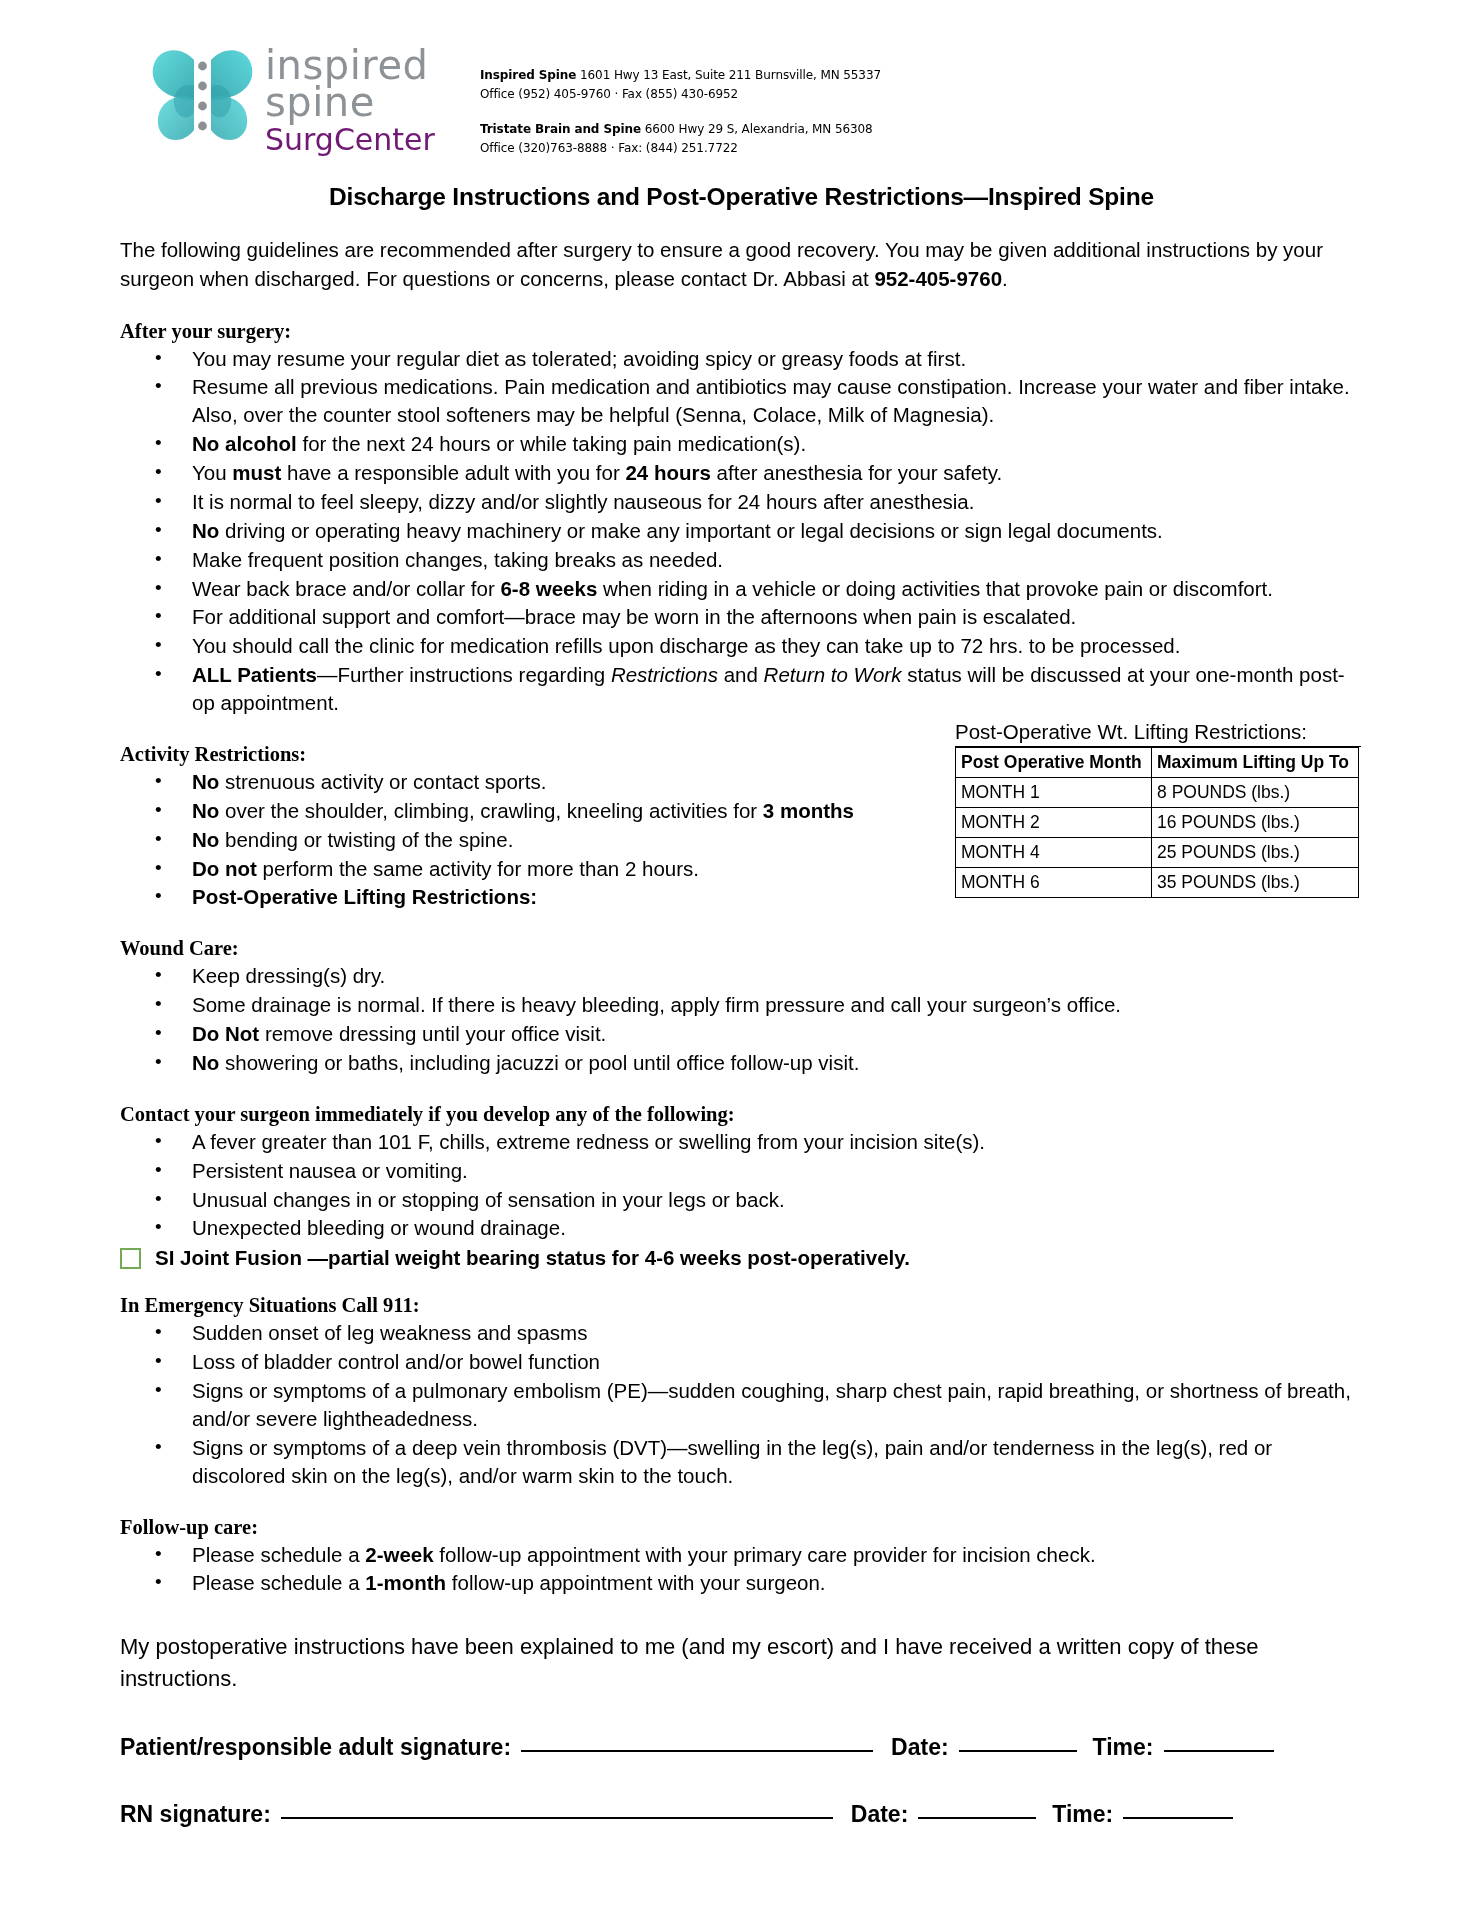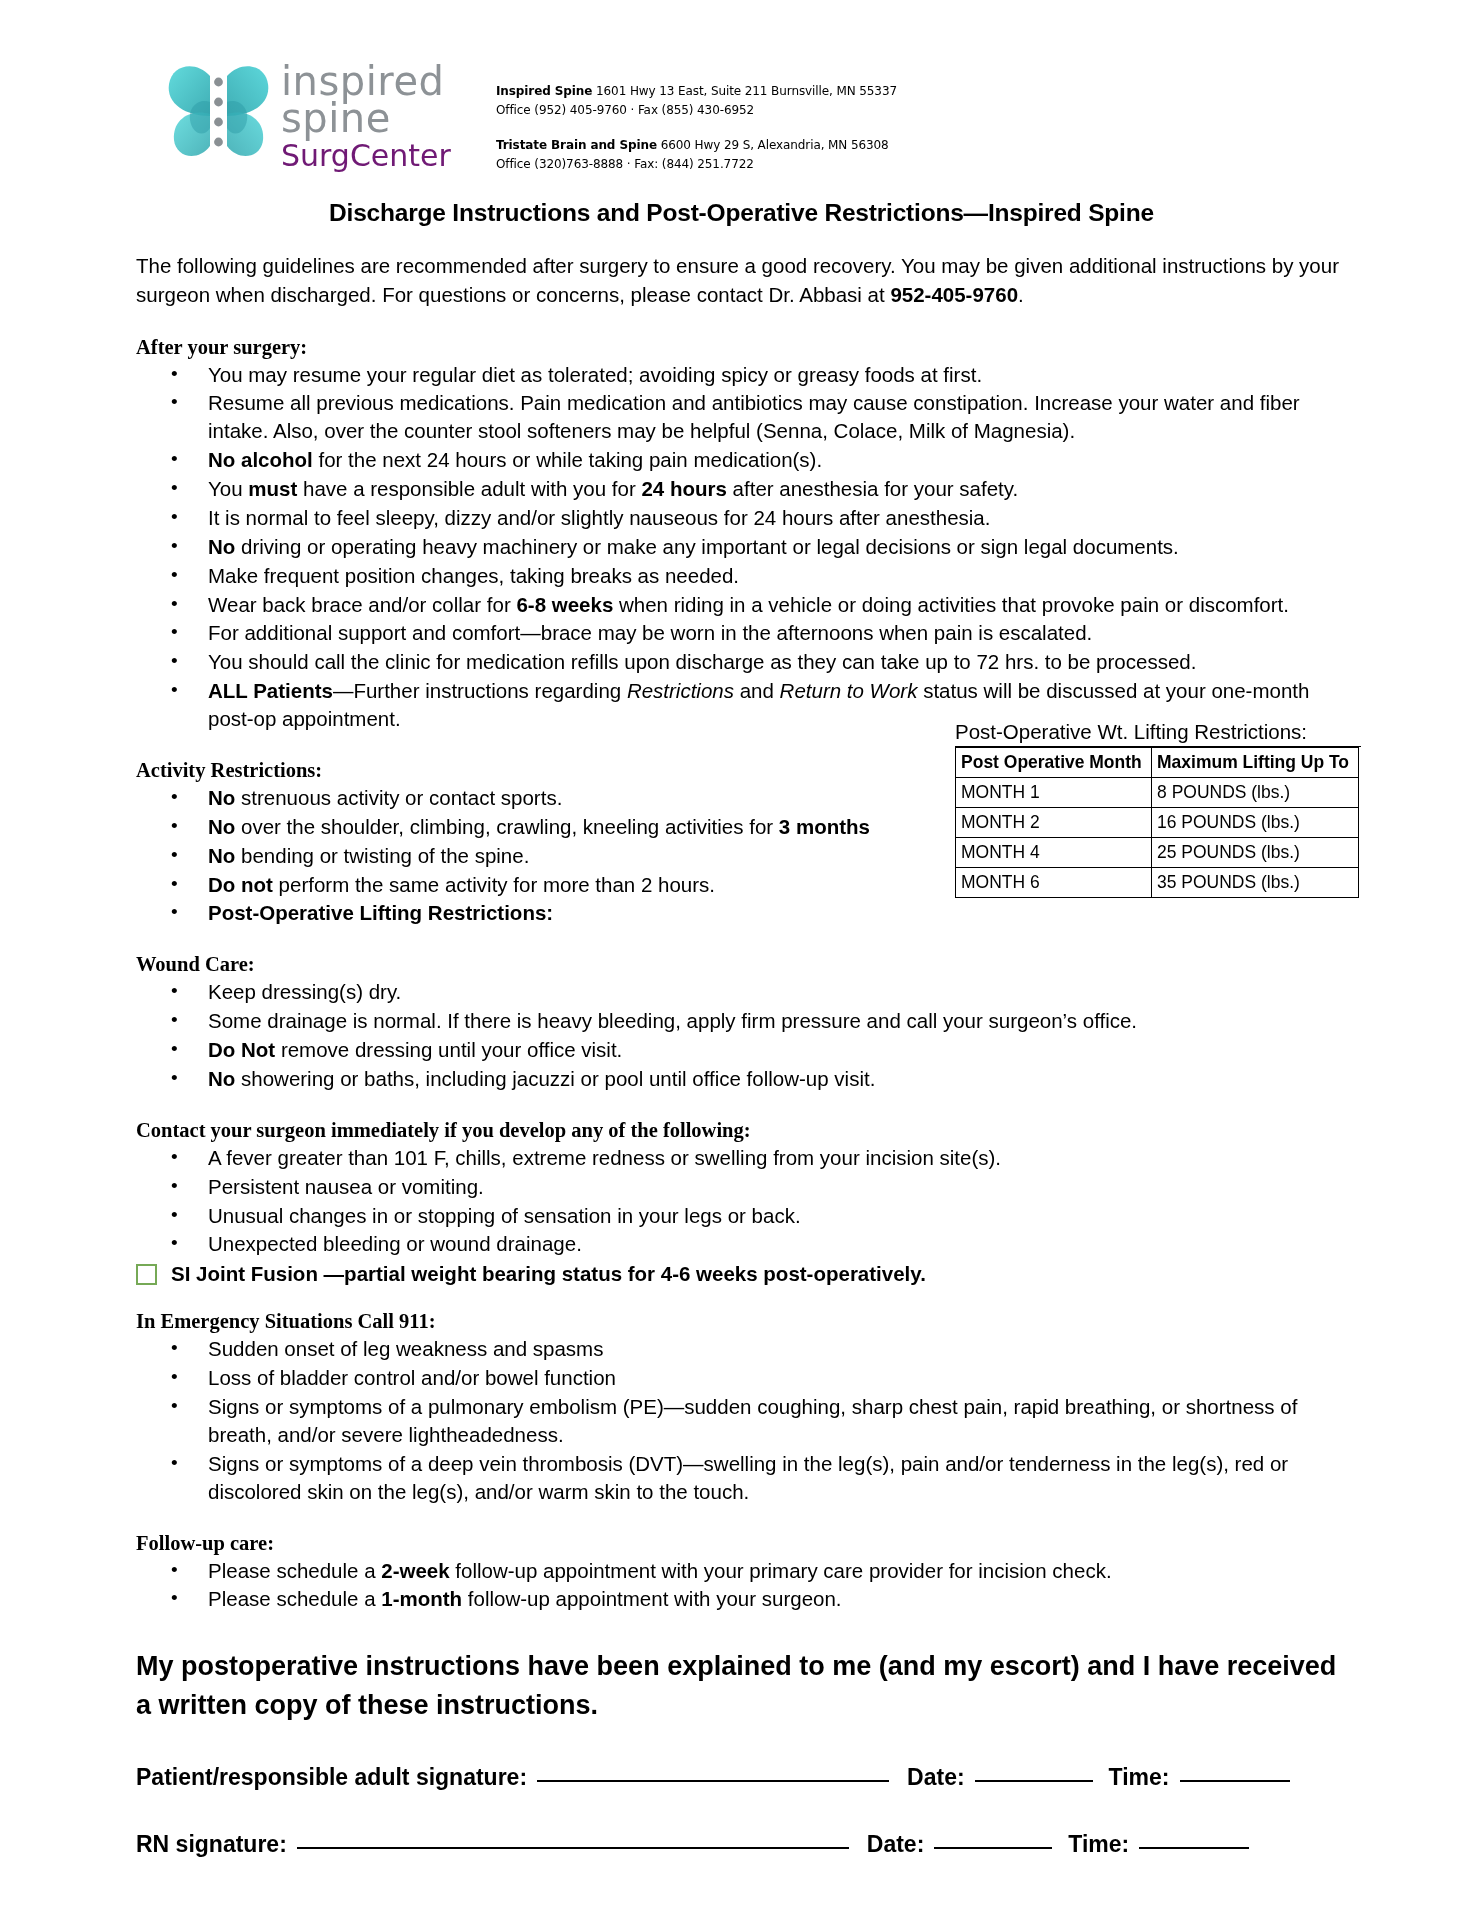--- a/index.html
+++ b/index.html
@@ -12,21 +12,21 @@
     height: 1920px;
     font-family: "Liberation Sans", sans-serif;
     color: #000000;
     position: relative;
     overflow: hidden;
   }
   .page {
     position: relative;
     width: 1483px;
     height: 1524px;
-    padding: 16px;
+    padding: 0;
     box-sizing: border-box;
   }
 
   
   .header {
     display: flex;
     align-items: flex-start;
     padding: 42px 125px 0 150px;
     box-sizing: border-box;
   }
@@ -182,24 +182,23 @@
     flex: 0 0 21px;
     box-sizing: border-box;
   }
   .checkline .txt {
     font-size: 20.5px;
     font-weight: bold;
   }
 
   
   .closing {
-    font-size: 27px;
+    font-size: 22px;
     line-height: 1.42;
     margin: 34px 0 0 0;
-    font-weight: bold;
   }
 
   .sig-row {
     display: flex;
     align-items: baseline;
     font-size: 23px;
     font-weight: bold;
     margin-top: 40px;
     white-space: nowrap;
   }

